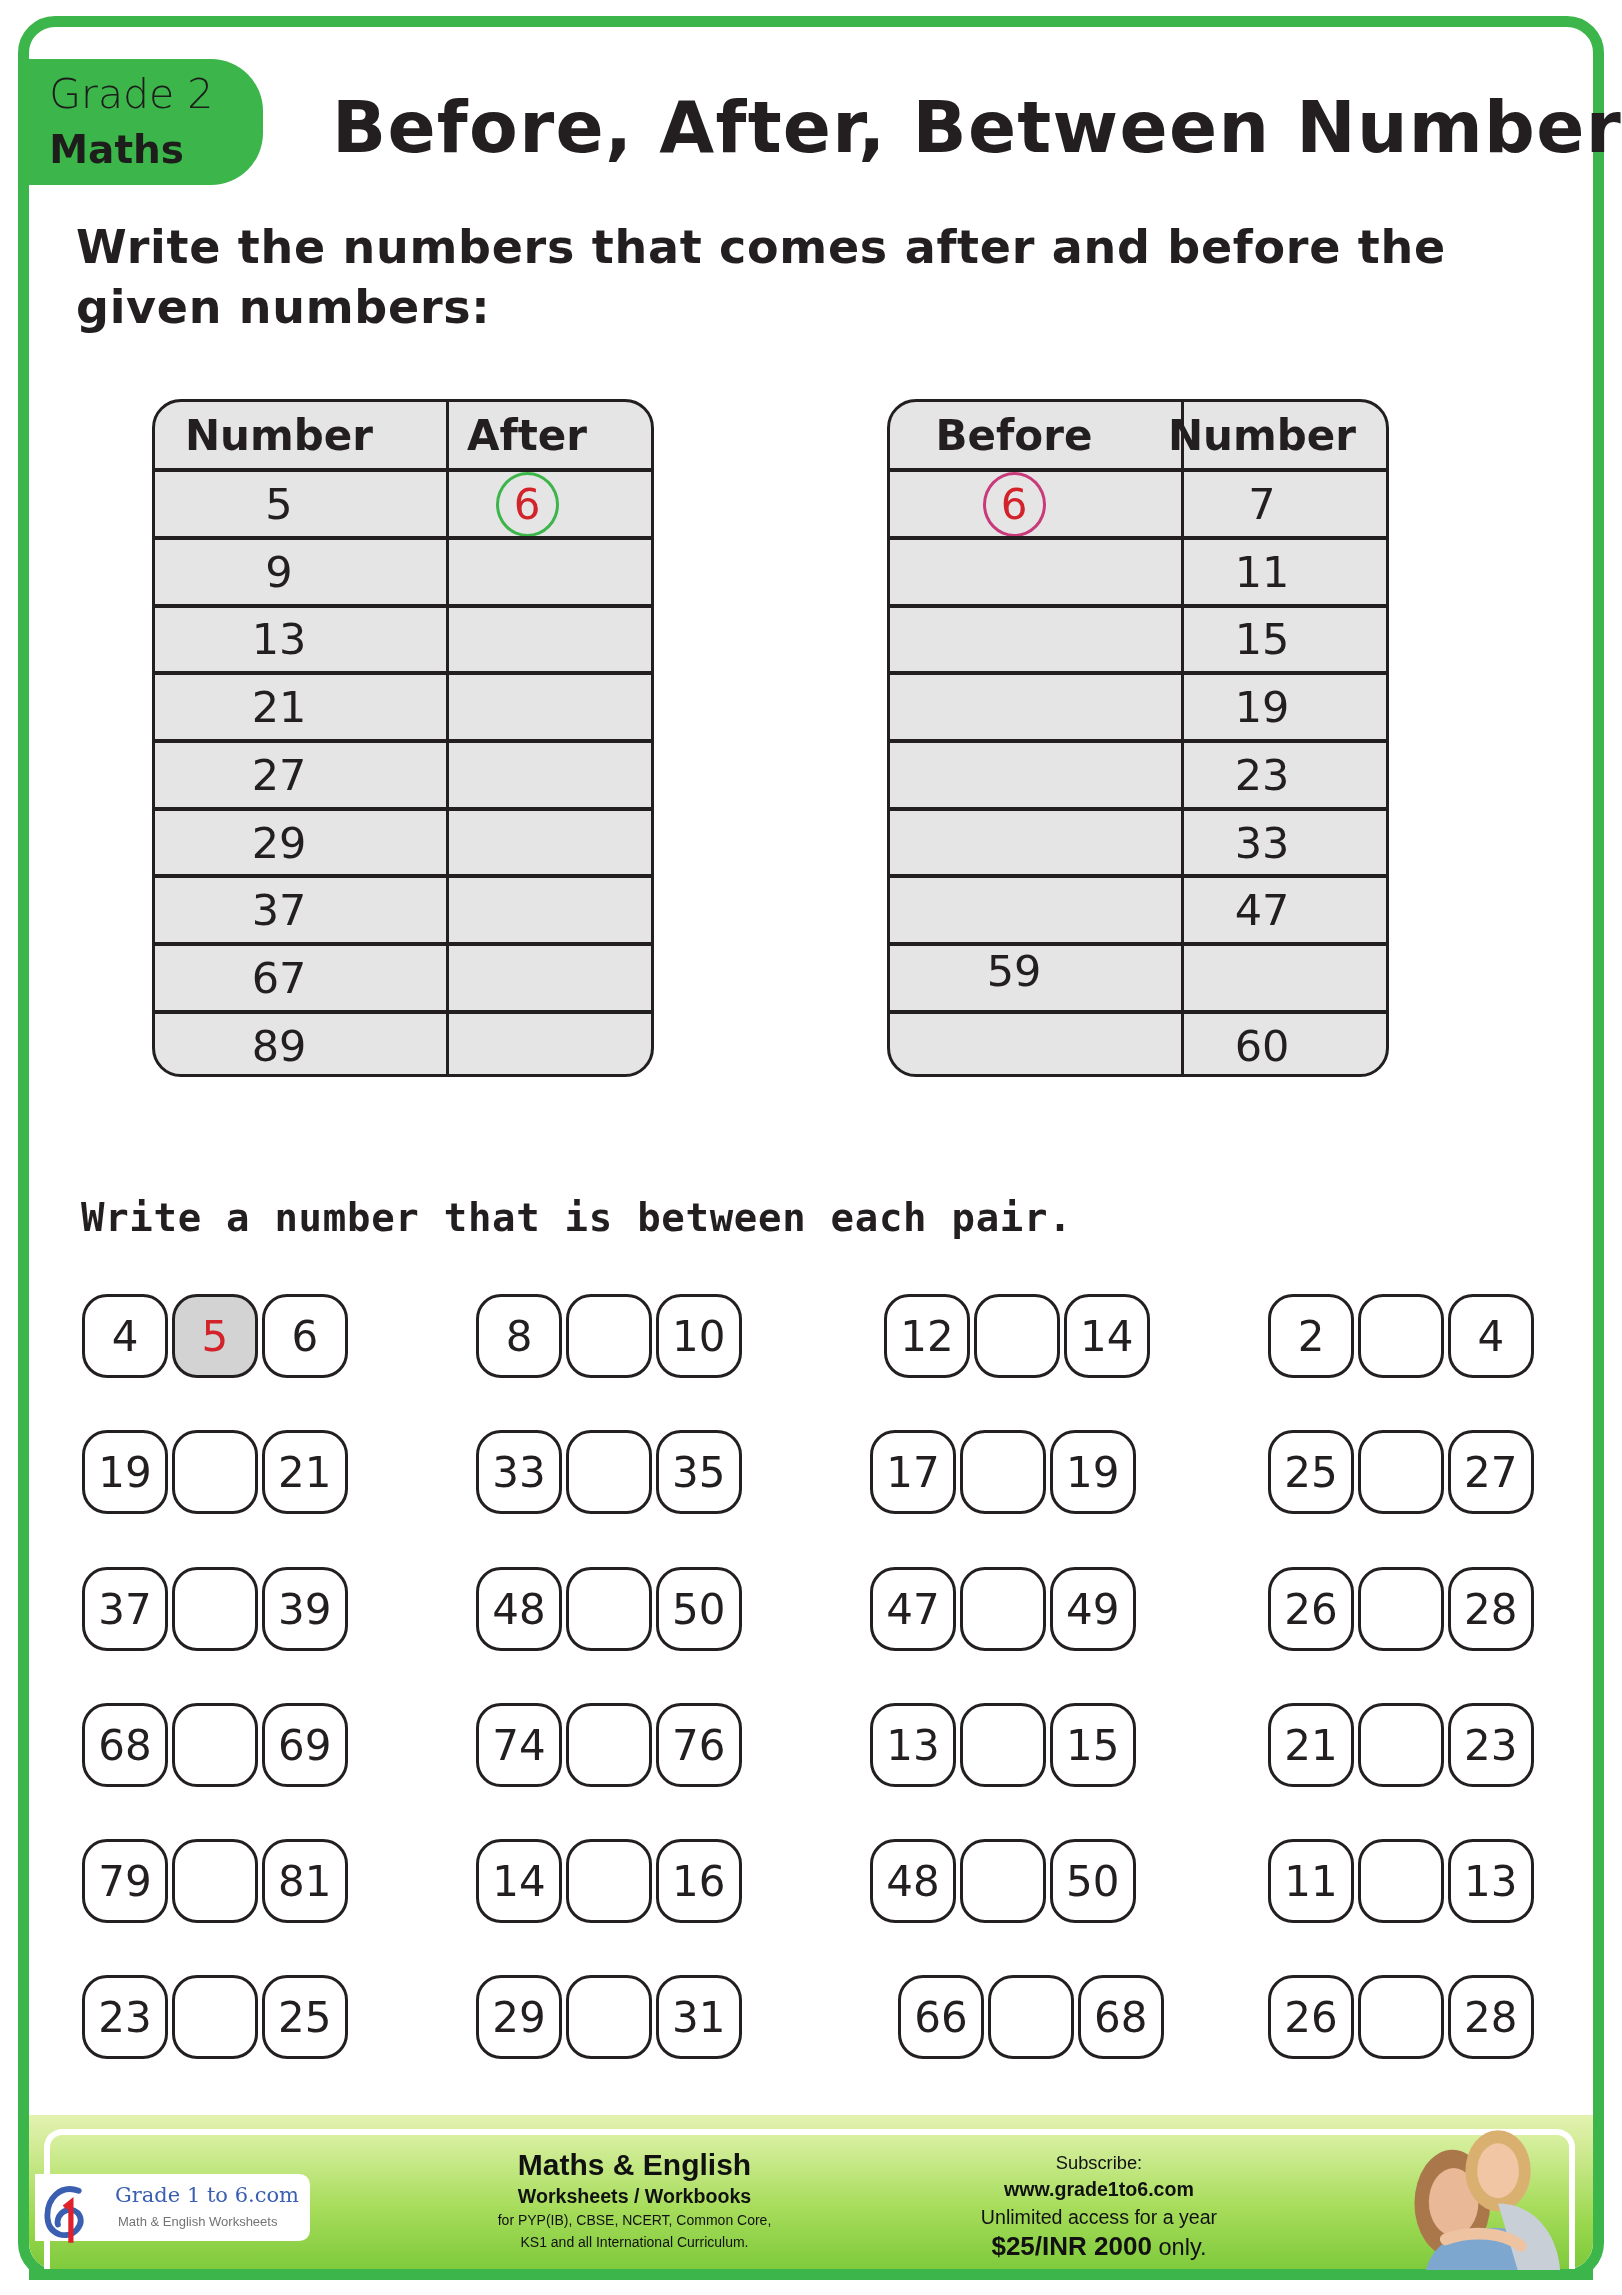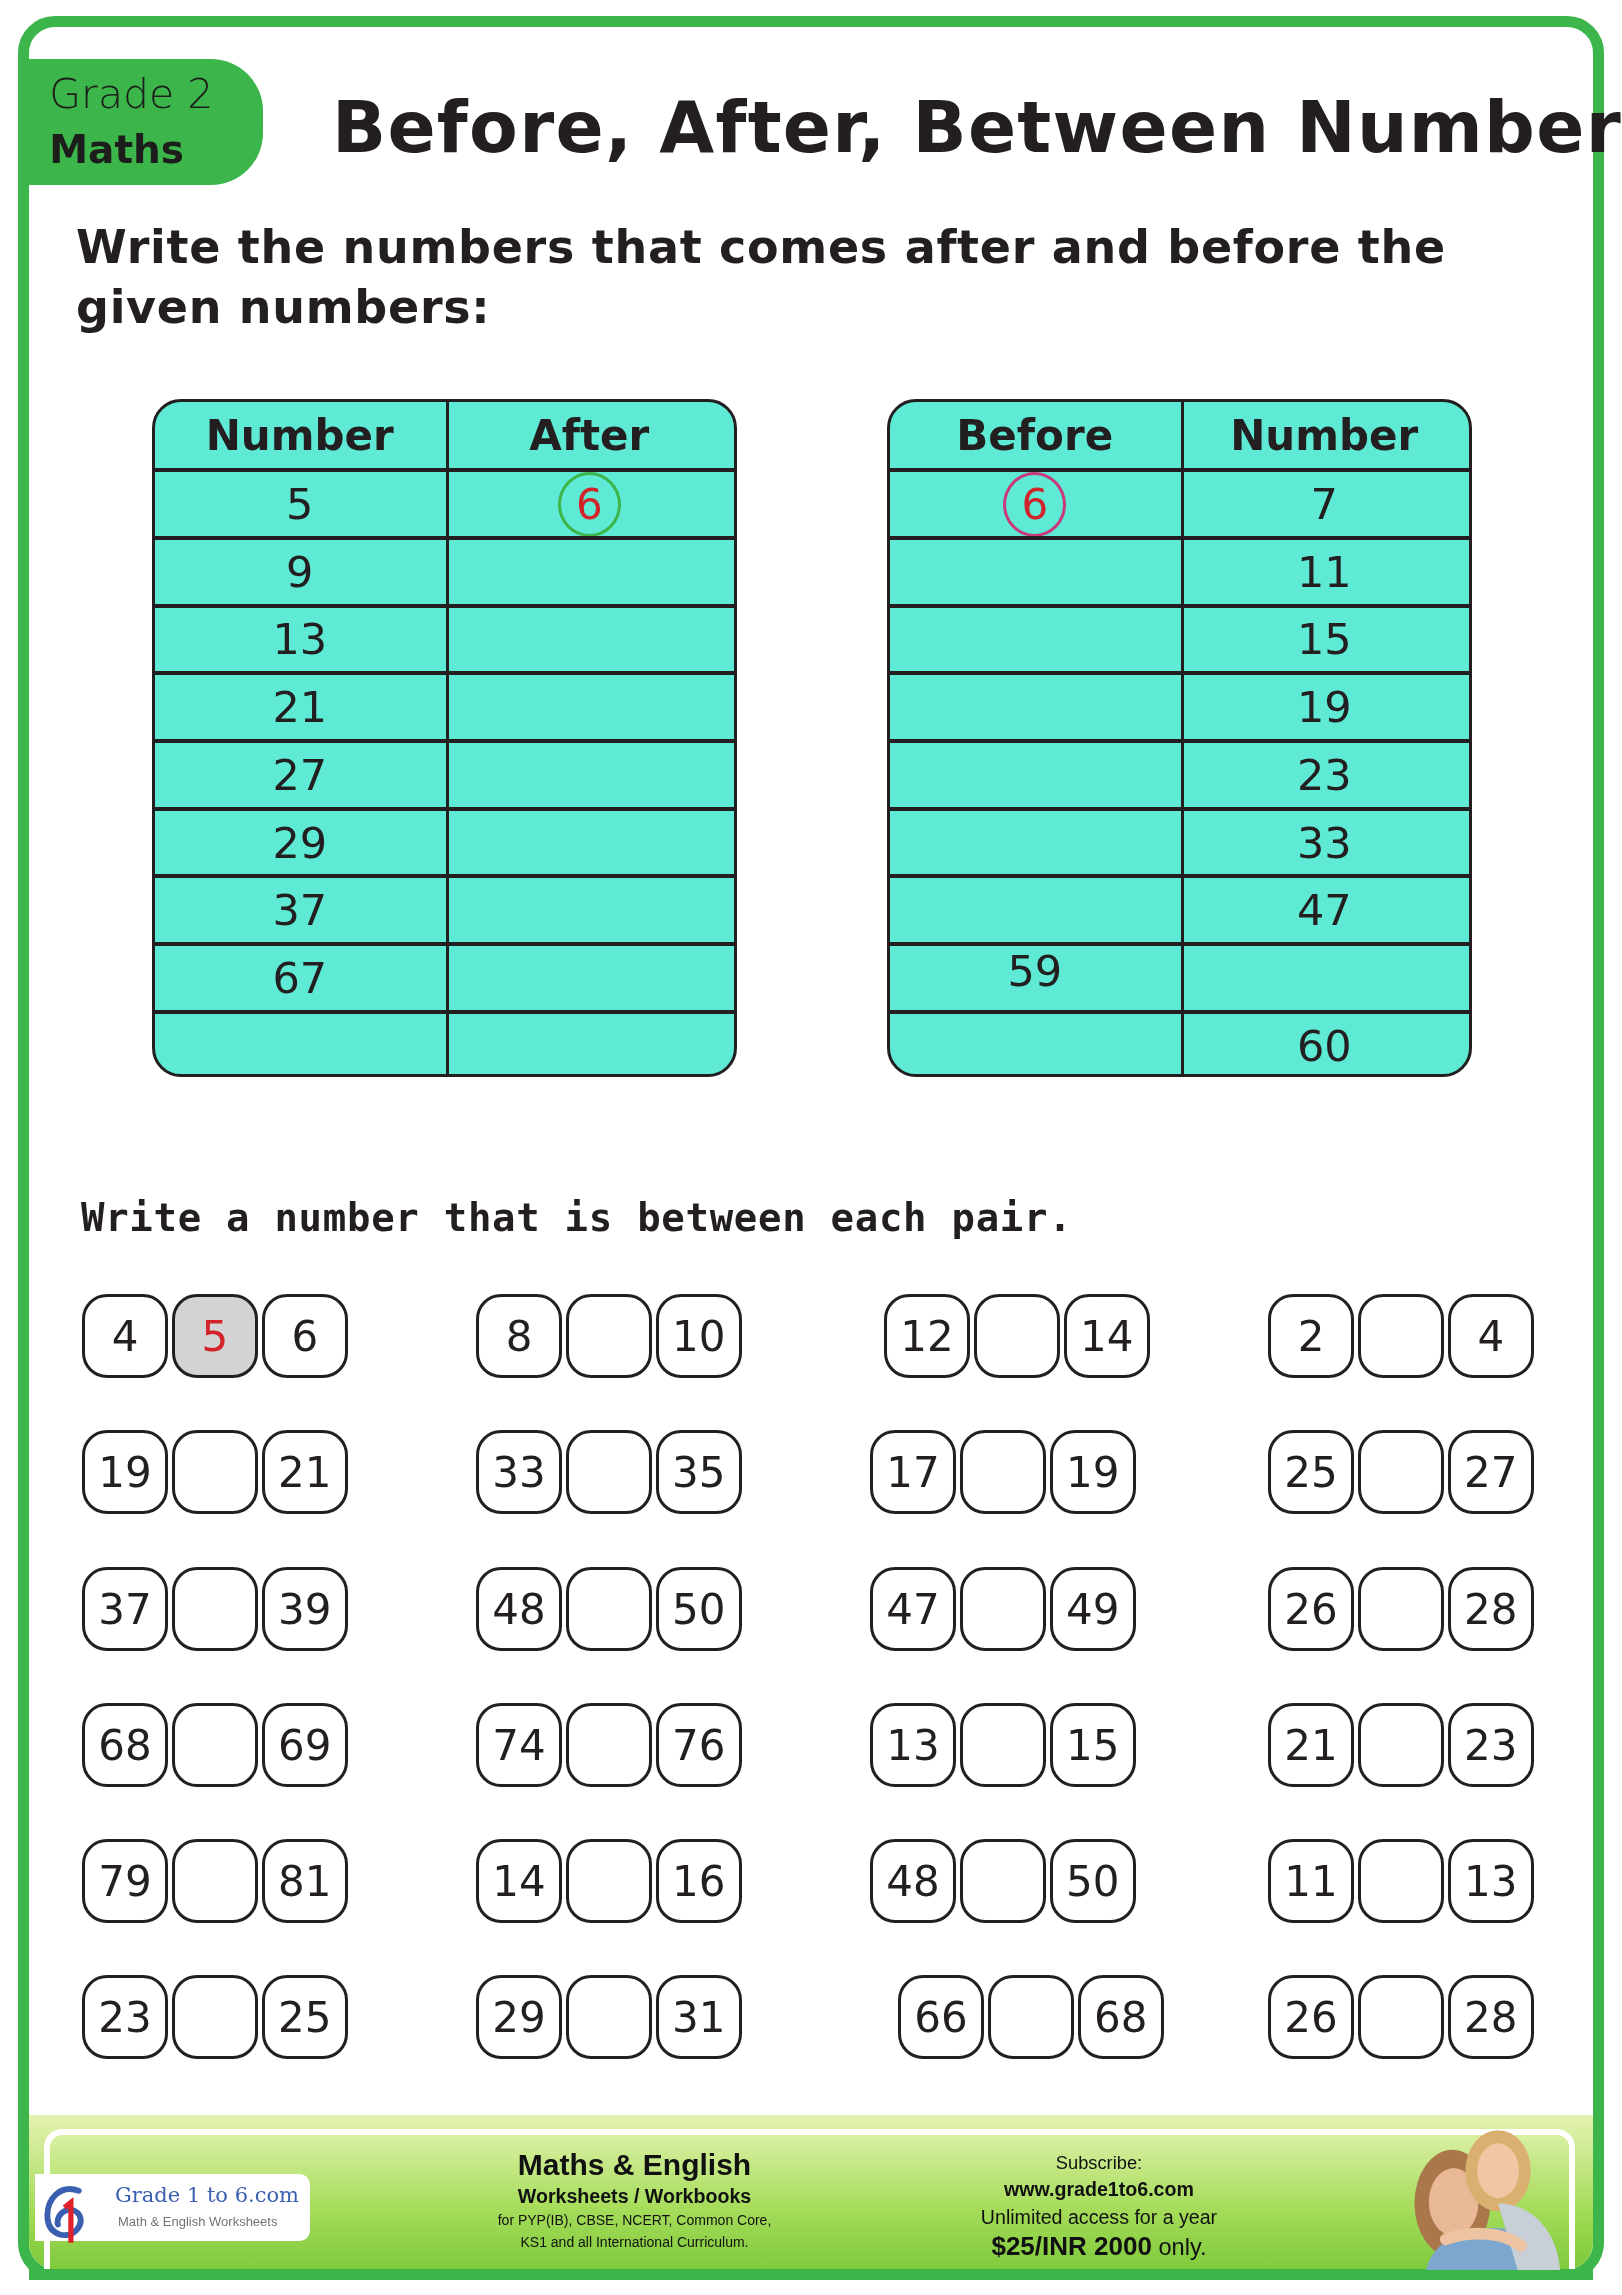--- a/index.html
+++ b/index.html
@@ -26,22 +26,22 @@
     font-weight: bold; font-size: 71px; line-height: 85px; color: #231f20; letter-spacing: 1.3px; white-space: nowrap;
   }
 
   .instr1 {
     position: absolute; left: 76px; top: 217px; width: 1492px; font-family: "DejaVu Sans", sans-serif;
     font-weight: bold; font-size: 46px; line-height: 60px; color: #231f20; letter-spacing: 0.7px;
   }
 
   
   .tbl {
-    position: absolute; top: 399px; width: 585px; height: 678px;
-    border: 3.3px solid #231f20; border-radius: 29px; overflow: hidden; background: #5eead4;
+    position: absolute; top: 399px; width: 502px; height: 678px;
+    border: 3.3px solid #231f20; border-radius: 29px; overflow: hidden; background: #e5e5e5;
   }
   .tbl.left { left: 152px; }
   .tbl.right { left: 887px; }
   .tbl .vline { position: absolute; left: 291px; top: 0; bottom: 0; width: 3.3px; background: #231f20; }
   .tbl .row { position: absolute; left: 0; right: 0; height: 67px; display: flex; }
   .tbl .row.head { top: 0; height: 66px; }
   .tbl .hline { position: absolute; left: 0; right: 0; height: 3.9px; background: #231f20; }
   .tbl .cell {
     width: 50%; display: flex; align-items: center; justify-content: center;
     font-family: "DejaVu Sans", sans-serif; font-size: 43px; color: #231f20;
@@ -167,20 +167,21 @@
       <div class="cell">37</div>
       <div class="cell"></div>
     </div>
     <div class="hline" style="top: 540px;"></div>
     <div class="row" style="top: 544px; height: 64px;">
       <div class="cell">67</div>
       <div class="cell"></div>
     </div>
     <div class="hline" style="top: 608px;"></div>
     <div class="row" style="top: 612px; height: 64px;">
+      <div class="cell">89</div>
       <div class="cell"></div>
     </div>
   </div>
 
 <div class="tbl right" id="tblBefore">
   <div class="vline"></div>
 <div class="row head">
       <div class="cell">Before</div>
       <div class="cell">Number</div>
     </div>

